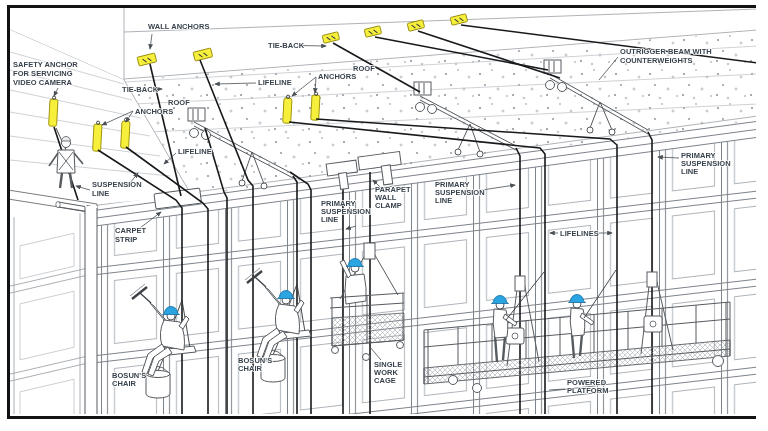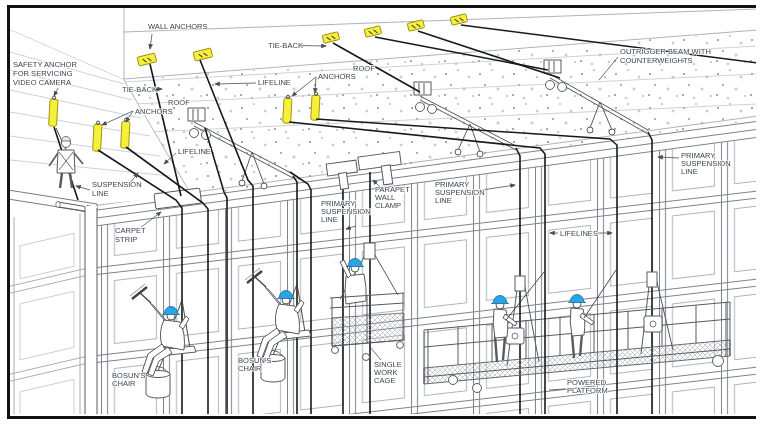--- a/index.html
+++ b/index.html
@@ -1,17 +1,17 @@
 <!DOCTYPE html>
 <html><head>
 <meta charset="utf-8">
 <style>
   html,body{margin:0;padding:0;background:#ffffff;}
   .stage{position:relative;width:756px;height:431px;background:#fff;overflow:hidden;
-         font-family:"Liberation Sans", sans-serif;}
+         font-family:"Liberation Sans", sans-serif;font-weight:bold;}
   svg{display:block;}
   text{font-family:"Liberation Sans", sans-serif;font-size:7.5px;fill:#39434d;
        letter-spacing:0.05px;paint-order:stroke;stroke:#ffffff;stroke-width:1.4px;}
   .thin{stroke:#9aa0a6;stroke-width:0.8;fill:none;}
   .lite{stroke:#b9bec4;stroke-width:0.7;fill:none;}
   .med{stroke:#565b60;stroke-width:1;fill:none;}
   .cable{stroke:#17191b;stroke-width:1.6;fill:none;}
   .lead{stroke:#4a5056;stroke-width:0.8;fill:none;}
   .wh{fill:#ffffff;stroke:#565b60;stroke-width:1;}
   .whl{fill:#ffffff;stroke:#565b60;stroke-width:0.8;}

